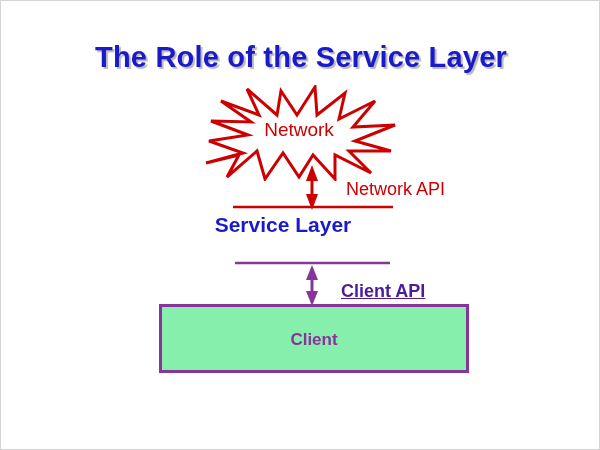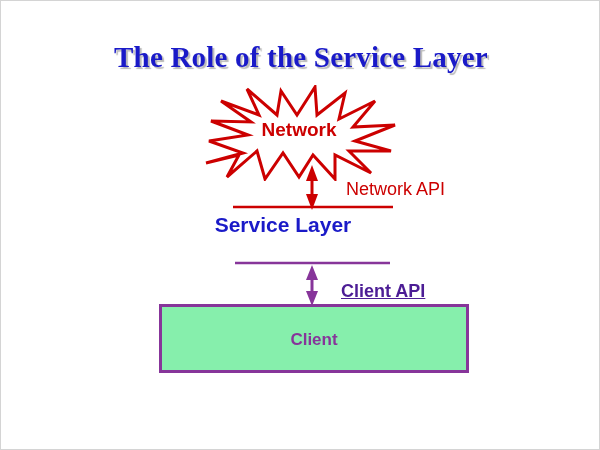--- a/index.html
+++ b/index.html
@@ -27,42 +27,41 @@
     left: 0;
     top: 40px;
     width: 600px;
     text-align: center;
     font-size: 29px;
     font-weight: bold;
     color: #1a1ac8;
     letter-spacing: 0.2px;
     text-shadow: 2px 2px 1px #b9b9b9;
     white-space: nowrap;
-    font-family: Liberation Serif, serif;
   }
 
   
   #starburst {
     position: absolute;
     left: 198px;
     top: 84px;
     width: 200px;
     height: 96px;
   }
   #starburst svg {
     display: block;
   }
   #network-label {
     position: absolute;
     left: 198px;
     top: 118px;
     width: 200px;
     text-align: center;
     font-size: 19px;
-    font-weight: bold;
+    font-weight: normal;
     color: #cc0000;
     white-space: nowrap;
   }
 
   
   #arrows {
     position: absolute;
     left: 0;
     top: 0;
     width: 600px;

